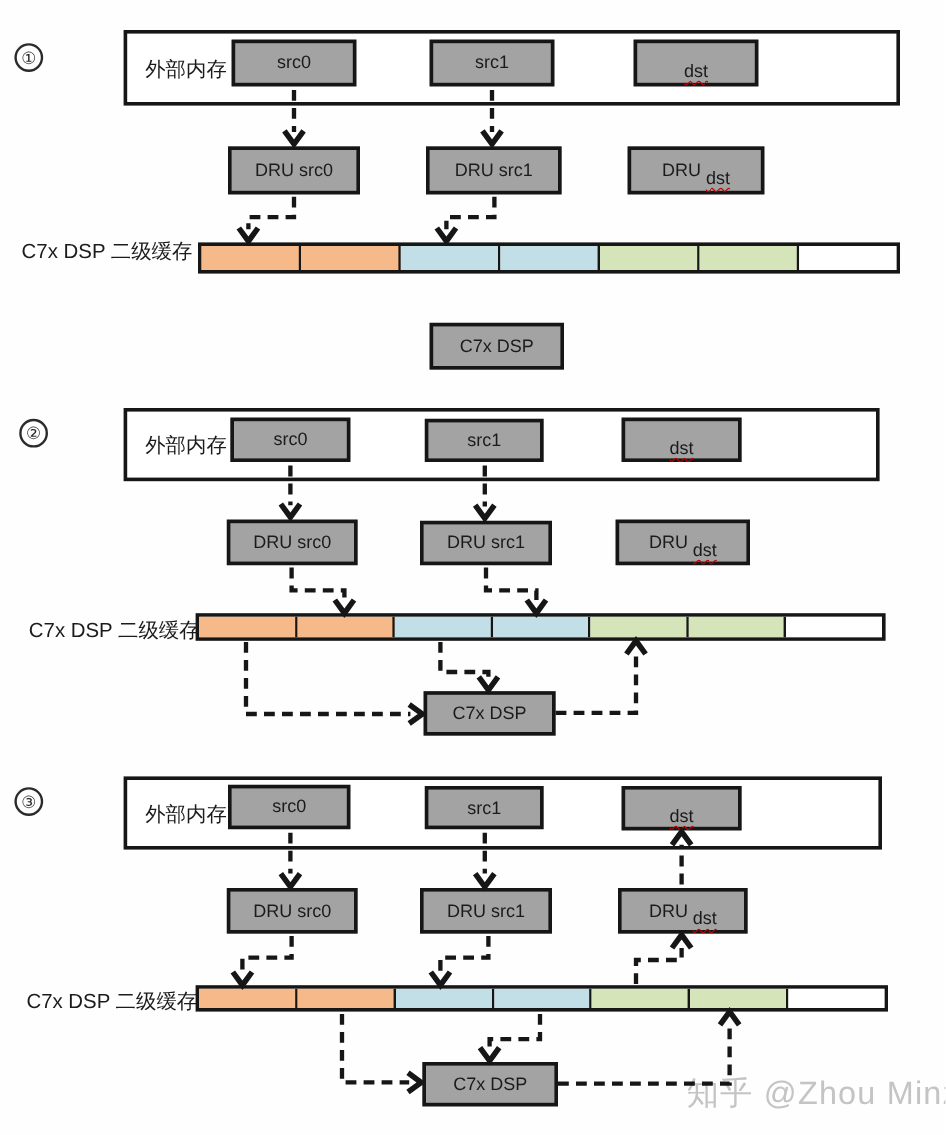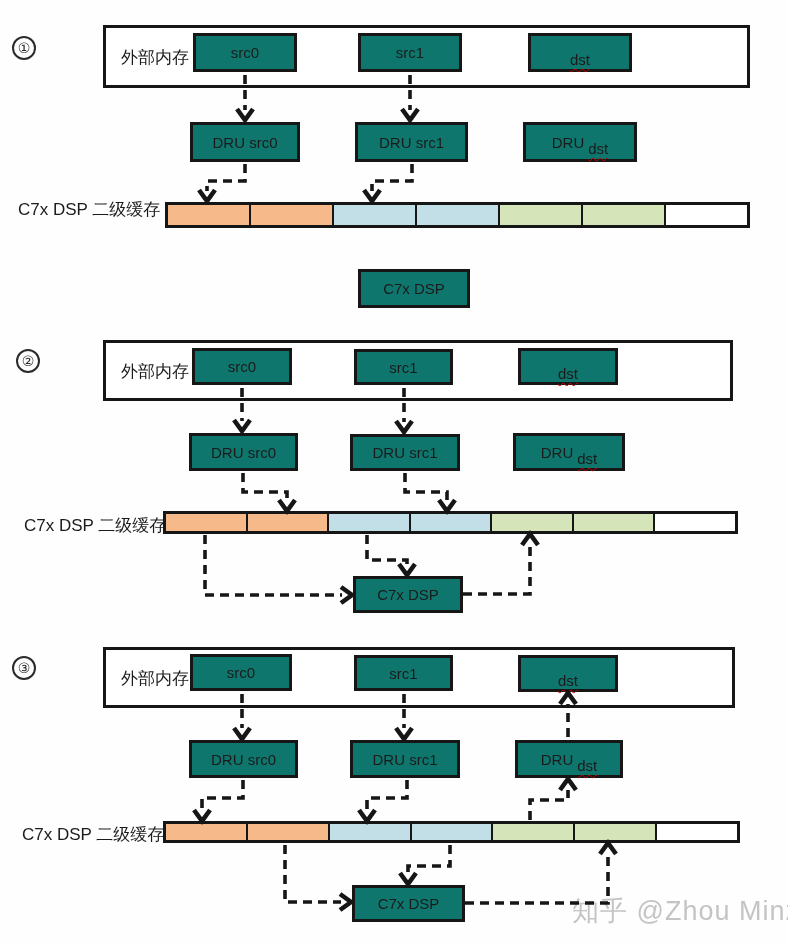--- a/index.html
+++ b/index.html
@@ -5,21 +5,21 @@
   html,body{margin:0;padding:0;background:#ffffff;}
   #canvas{
     position:relative;
     width:788px;height:946px;
     background:#fefefe;
     font-family:"Liberation Sans","DejaVu Sans",sans-serif;
     overflow:hidden;
   }
   .box{
     position:absolute;
-    background:#0f766e;
+    background:#a3a3a3;
     border:3px solid #161616;
     box-sizing:border-box;
     display:flex;align-items:center;justify-content:center;
     font-size:15px;color:#1b1b1b;
     z-index:2;
   }
   .ext-box{z-index:1;background:#ffffff;}
   .side-label{
     position:absolute;
     font-size:17px;color:#1b1b1b;

